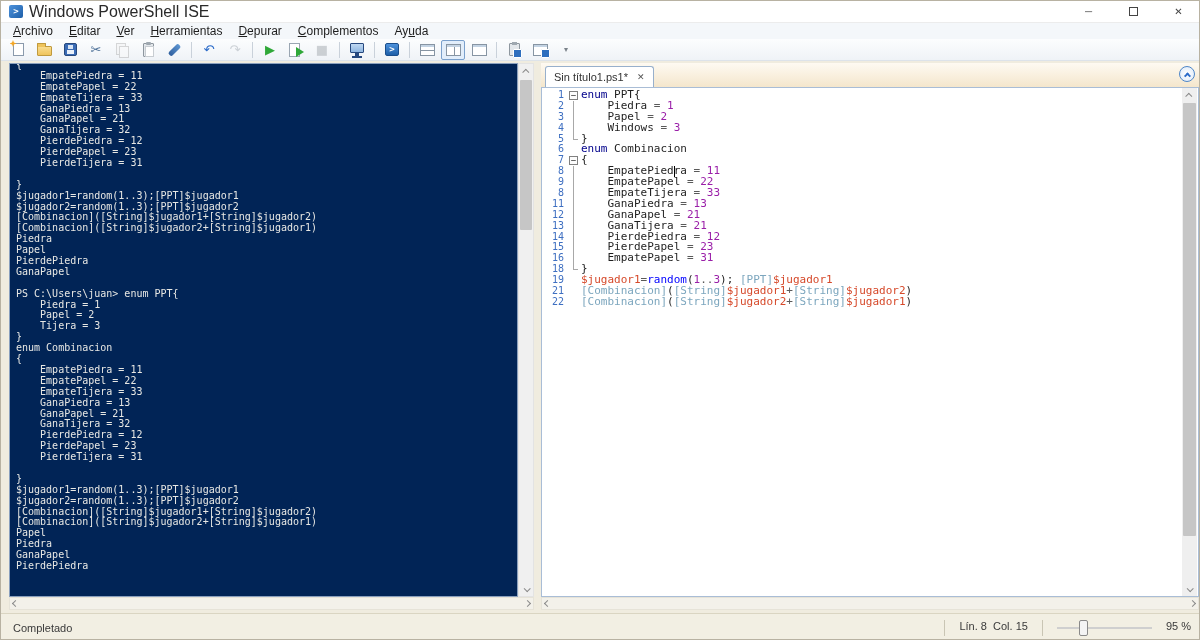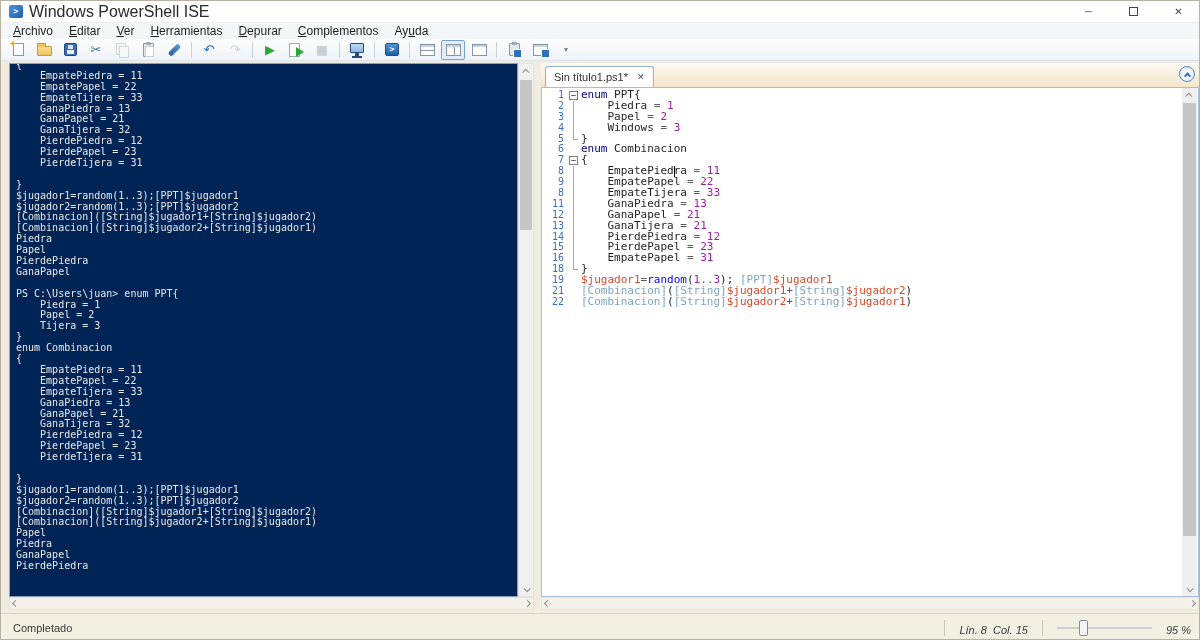--- a/index.html
+++ b/index.html
@@ -102,21 +102,21 @@
   .fline { position:absolute; left:5px; top:0; bottom:0; width:1px; background:#A8A8A8; }
   .fend { position:absolute; left:5px; top:0; width:5px; height:6px; border-left:1px solid #A8A8A8; border-bottom:1px solid #A8A8A8; }
   .code { white-space:pre; position:relative; color:#1E1E1E; }
   .tk-kw { color:#00008B; } .tk-pl { color:#1E1E1E; } .tk-num { color:#9A1FA8; }
   .tk-op { color:#5A5A5A; } .tk-var { color:#D6492A; } .tk-cmd { color:#0000FF; } .tk-typ { color:#7CA6BE; }
   .caret { position:absolute; top:0; width:1px; height:11px; background:#000; }
 
   
   .statusbar { position:absolute; left:0; top:612px; width:1200px; height:28px; background:#F2EFE3; border-top:1px solid #DAD5C2; display:flex; align-items:center; font-size:11px; color:#3A3A3A; }
   .status-left { margin-left:12px; }
-  .status-right { margin-left:auto; display:flex; align-items:flex-end;font-style:italic; }
+  .status-right { margin-left:auto; display:flex; align-items:flex-start; }
   .sb-sep { width:1px; height:16px; background:#C9C5B4; margin:0 14px; }
   .pos-text { white-space:pre; }
   .zoom-slider { position:relative; width:95px; height:16px; margin-right:14px; }
   .zoom-track { position:absolute; left:0; right:0; top:7px; height:2px; background:#CFCFCF; }
   .zoom-thumb { position:absolute; left:22px; top:0; width:9px; height:16px; background:#F4F4F4; border:1px solid #8A8A8A; border-radius:2px; }
   .zoom-label { margin-right:10px; white-space:pre; }
 </style>
 </head>
 <body>
 

